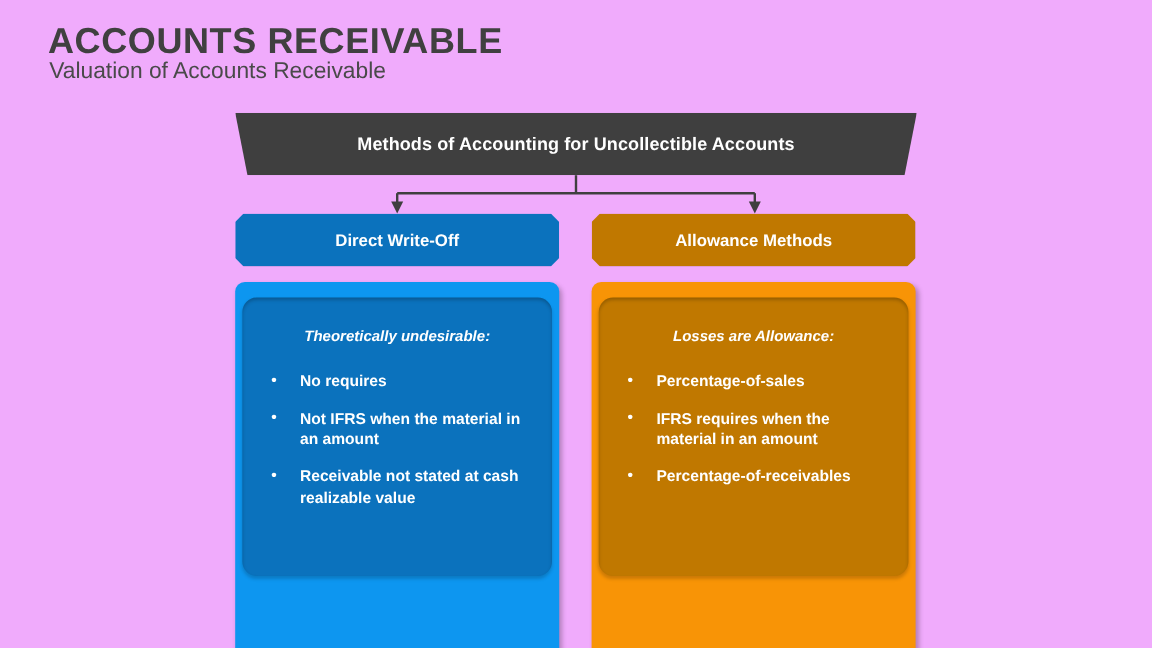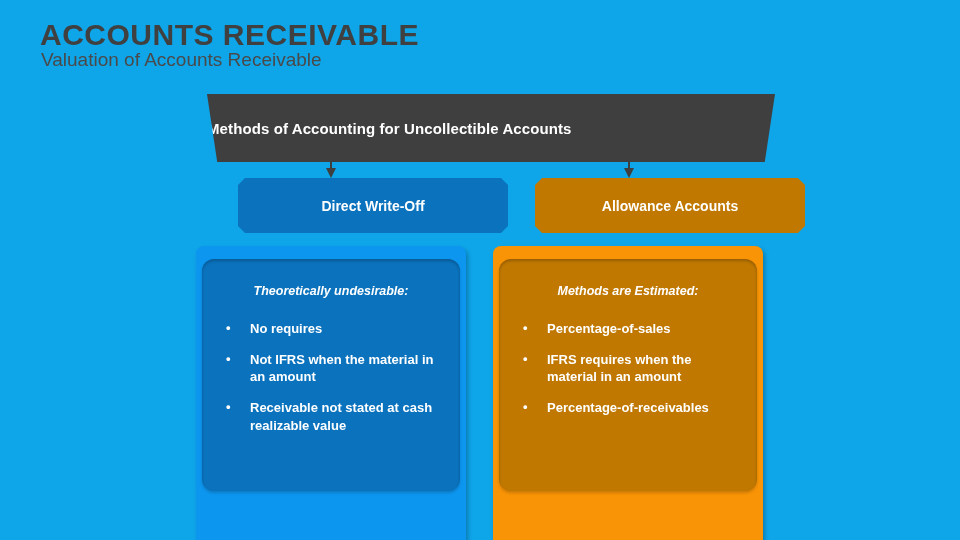--- a/index.html
+++ b/index.html
@@ -13,21 +13,21 @@
     font-family: "Liberation Sans", sans-serif;
     overflow: hidden;
     position: relative;
   }
 
   #slide {
     position: absolute;
     inset: 0;
     width: 960px;
     height: 540px;
-    background: #0ea5e9;
+    background: #f0abfc;
   }
 
   
   .slide-title {
     position: absolute;
     left: 40px;
     top: 18px;
     font-size: 30px;
     font-weight: bold;
     letter-spacing: 0.5px;
@@ -40,29 +40,30 @@
     top: 49px;
     font-size: 19px;
     font-weight: normal;
     color: #4a4a4a;
     white-space: nowrap;
   }
 
   
   .banner {
     position: absolute;
-    left: 207px;
+    left: 196px;
     top: 94px;
     width: 568px;
-    height: 68px;
+    height: 52px;
     background: #3f3f3f;
     -webkit-clip-path: polygon(0 0, 100% 0, 98.2% 100%, 1.8% 100%);
     clip-path: polygon(0 0, 100% 0, 98.2% 100%, 1.8% 100%);
     display: flex;
     align-items: center;
+    justify-content: center;
     filter: drop-shadow(2px 3px 2px rgba(0,0,0,0.30));
   }
   .banner-label {
     color: #ffffff;
     font-size: 15px;
     font-weight: bold;
     text-align: center;
     letter-spacing: 0.1px;
   }
 
@@ -82,30 +83,29 @@
     top: 178px;
     width: 270px;
   }
   .branch.left  { left: 196px; }
   .branch.right { left: 493px; }
 
   
   .branch-header {
     position: relative;
     width: 270px;
-    height: 55px;
+    height: 44px;
     display: flex;
     align-items: center;
     justify-content: center;
     -webkit-clip-path: polygon(7px 0, calc(100% - 7px) 0, 100% 7px, 100% calc(100% - 7px),
                                calc(100% - 7px) 100%, 7px 100%, 0 calc(100% - 7px), 0 7px);
     clip-path: polygon(7px 0, calc(100% - 7px) 0, 100% 7px, 100% calc(100% - 7px),
                        calc(100% - 7px) 100%, 7px 100%, 0 calc(100% - 7px), 0 7px);
     filter: drop-shadow(2px 3px 2px rgba(0,0,0,0.32));
-    margin-left: 42px;
   }
   .branch-header.blue   { background: #0b72bd; }
   .branch-header.orange { background: #c07800; }
   .branch-header-label {
     color: #ffffff;
     font-size: 14px;
     font-weight: bold;
     text-align: center;
   }
 
@@ -202,25 +202,25 @@
           <li class="bullet-item">No requires</li>
           <li class="bullet-item">Not IFRS when the material in an amount</li>
           <li class="bullet-item">Receivable not stated at cash realizable value</li>
         </ul>
       </div>
     </div>
   </div>
 
   <div class="branch right">
     <div class="branch-header orange">
-      <span class="branch-header-label">Allowance Accounts</span>
+      <span class="branch-header-label">Allowance Methods</span>
     </div>
     <div class="card-outer orange">
       <div class="card-inner orange">
-        <div class="card-heading">Methods are Estimated:</div>
+        <div class="card-heading">Losses are Allowance:</div>
         <ul class="bullet-list">
           <li class="bullet-item">Percentage-of-sales</li>
           <li class="bullet-item">IFRS requires when the material in an amount</li>
           <li class="bullet-item">Percentage-of-receivables</li>
         </ul>
       </div>
     </div>
   </div>
 
 </div>

